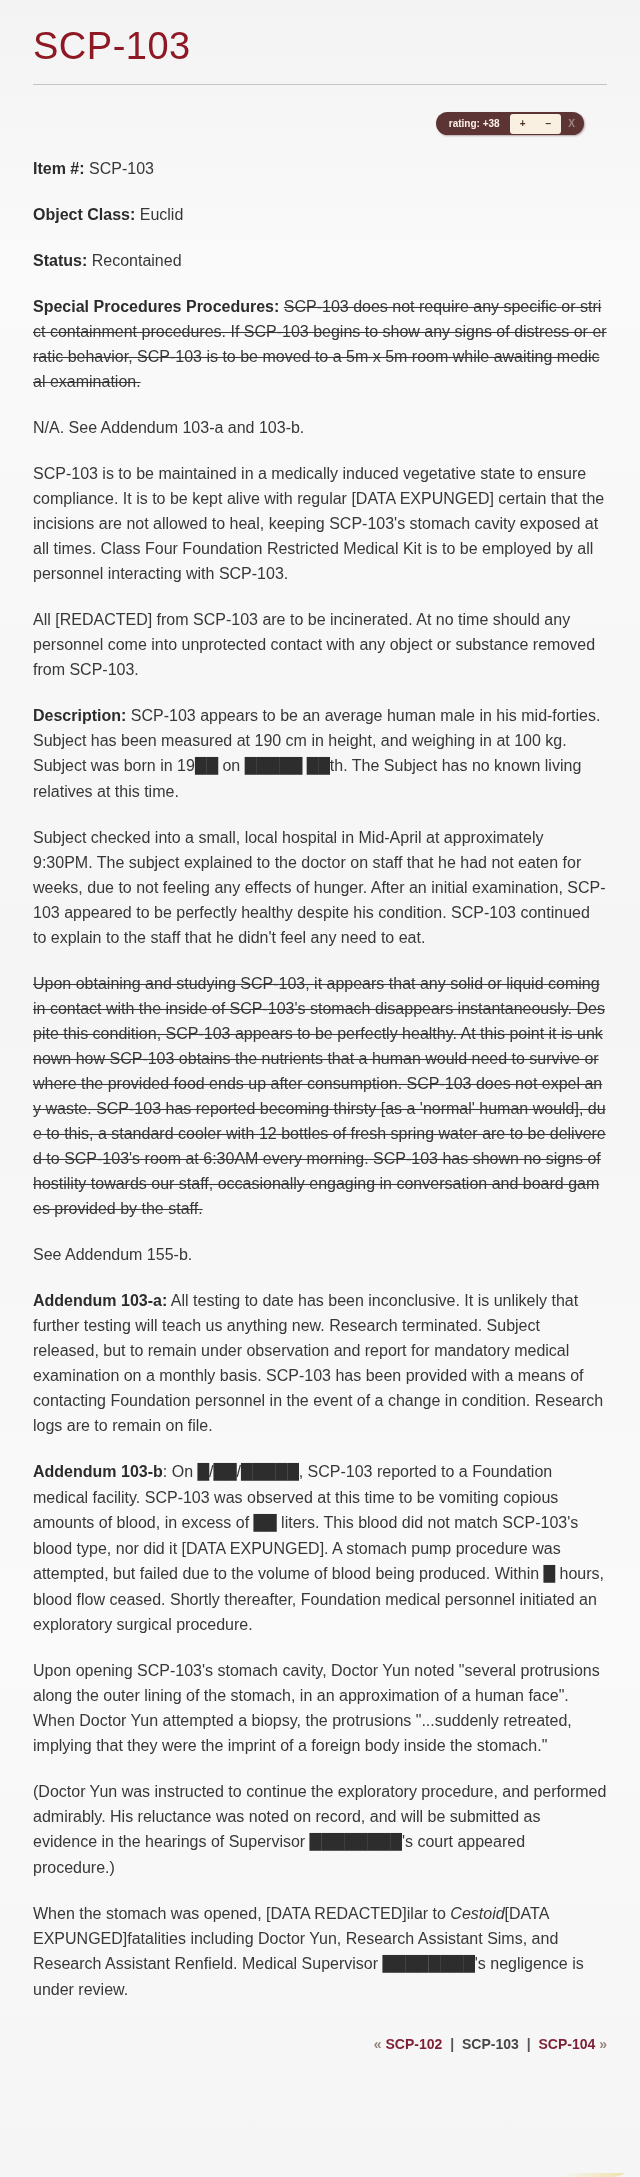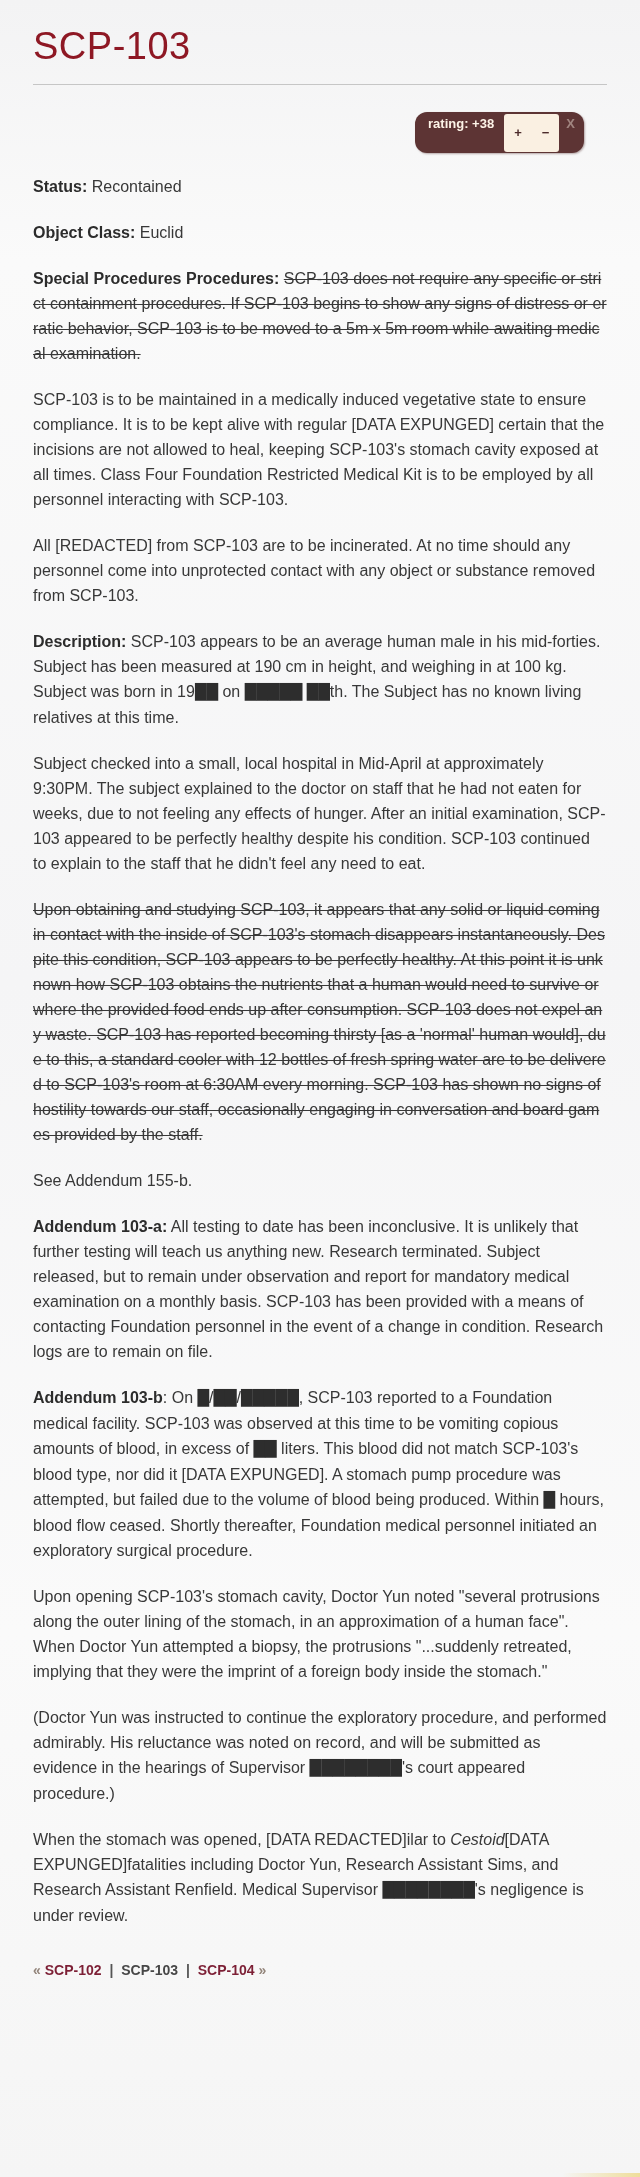--- a/index.html
+++ b/index.html
@@ -8,20 +8,21 @@
     font-family: "Liberation Sans", sans-serif;
     color:#383838;
   }
   .page {
     width:640px;
     min-height:2177px;
     box-sizing:border-box;
     padding:0 33px 8px 33px;
     position:relative;
     overflow:hidden;
+    border-radius:29px;
   }
   h1.title {
     margin:26px 0 18px 0;
     font-size:38px;
     line-height:40px;
     font-weight:400;
     color:#8e1824;
     letter-spacing:0.5px;
   }
   hr.rule {
@@ -32,22 +33,22 @@
   .rating-row {
     display:flex;
     justify-content:flex-end;
     margin:27px 23px 12px 0;
   }
   .rate-widget {
     display:flex;
     align-items:stretch;
     background:#5d3434;
     border-radius:12px;
-    height:41px;
-    font-size:13px;
+    height:23px;
+    font-size:10px;
     font-weight:bold;
     box-shadow:1px 1px 2px rgba(60,20,20,0.35);
     user-select:none;
   }
   .rate-label {
     color:#fdf3e7;
     padding:0 10px 0 13px;
     line-height:23px;
   }
   .rate-box {
@@ -77,21 +78,21 @@
   .seg-b { font-weight:bold; color:#2c2c2c; }
   .seg-s { text-decoration:line-through; word-break:break-all; }
   .seg-i { font-style:italic;text-align:center; }
   .seg-r {
     color:#2d2d2d;
     font-family:"DejaVu Sans", sans-serif;
     font-size:15px;
     letter-spacing:0;
   }
   .footer-nav {
-    text-align:left;
+    text-align:right;
     font-size:14px;
     font-weight:bold;
     margin-top:34px;
     color:#555555;
   }
   .footer-nav .arrow { color:#93857b; font-weight:bold; }
   .footer-nav .scp-link { color:#7c1f35; text-decoration:none; cursor:pointer; }
   .footer-nav .scp-current { color:#474747; }
   .footer-nav .sep { color:#555555; padding:0 4px; }
   .corner-glow {
@@ -116,23 +117,25 @@
       <span class="rate-label">rating: +38</span>
       <span class="rate-box">
         <span class="rate-btn">+</span>
         <span class="rate-btn">−</span>
       </span>
       <span class="rate-x">X</span>
     </div>
   </div>
 
   <div class="article">
+      <p><span class="seg-b">Item #:</span><span class="seg-t"> SCP-103</span></p>
+      <p><span class="seg-b">Object Class:</span><span class="seg-t"> Euclid</span></p>
       <p><span class="seg-b">Status:</span><span class="seg-t"> Recontained</span></p>
-      <p><span class="seg-b">Object Class:</span><span class="seg-t"> Euclid</span></p>
       <p><span class="seg-b">Special Procedures Procedures:</span><span class="seg-t"> </span><span class="seg-s">SCP-103 does not require any specific or strict containment procedures. If SCP-103 begins to show any signs of distress or erratic behavior, SCP-103 is to be moved to a 5m x 5m room while awaiting medical examination.</span></p>
+      <p><span class="seg-t">N/A. See Addendum 103-a and 103-b.</span></p>
       <p><span class="seg-t">SCP-103 is to be maintained in a medically induced vegetative state to ensure compliance. It is to be kept alive with regular [DATA EXPUNGED] certain that the incisions are not allowed to heal, keeping SCP-103's stomach cavity exposed at all times. Class Four Foundation Restricted Medical Kit is to be employed by all personnel interacting with SCP-103.</span></p>
       <p><span class="seg-t">All [REDACTED] from SCP-103 are to be incinerated. At no time should any personnel come into unprotected contact with any object or substance removed from SCP-103.</span></p>
       <p><span class="seg-b">Description:</span><span class="seg-t"> SCP-103 appears to be an average human male in his mid-forties. Subject has been measured at 190 cm in height, and weighing in at 100 kg. Subject was born in 19</span><span class="seg-r">██</span><span class="seg-t"> on </span><span class="seg-r">█████</span><span class="seg-t"> </span><span class="seg-r">██</span><span class="seg-t">th. The Subject has no known living relatives at this time.</span></p>
       <p><span class="seg-t">Subject checked into a small, local hospital in Mid-April at approximately 9:30PM. The subject explained to the doctor on staff that he had not eaten for weeks, due to not feeling any effects of hunger. After an initial examination, SCP-103 appeared to be perfectly healthy despite his condition. SCP-103 continued to explain to the staff that he didn't feel any need to eat.</span></p>
       <p><span class="seg-s">Upon obtaining and studying SCP-103, it appears that any solid or liquid coming in contact with the inside of SCP-103's stomach disappears instantaneously. Despite this condition, SCP-103 appears to be perfectly healthy. At this point it is unknown how SCP-103 obtains the nutrients that a human would need to survive or where the provided food ends up after consumption. SCP-103 does not expel any waste. SCP-103 has reported becoming thirsty [as a 'normal' human would], due to this, a standard cooler with 12 bottles of fresh spring water are to be delivered to SCP-103's room at 6:30AM every morning. SCP-103 has shown no signs of hostility towards our staff, occasionally engaging in conversation and board games provided by the staff.</span></p>
       <p><span class="seg-t">See Addendum 155-b.</span></p>
       <p><span class="seg-b">Addendum 103-a:</span><span class="seg-t"> All testing to date has been inconclusive. It is unlikely that further testing will teach us anything new. Research terminated. Subject released, but to remain under observation and report for mandatory medical examination on a monthly basis. SCP-103 has been provided with a means of contacting Foundation personnel in the event of a change in condition. Research logs are to remain on file.</span></p>
       <p><span class="seg-b">Addendum 103-b</span><span class="seg-t">: On </span><span class="seg-r">█</span><span class="seg-t">/</span><span class="seg-r">██</span><span class="seg-t">/</span><span class="seg-r">█████</span><span class="seg-t">, SCP-103 reported to a Foundation medical facility. SCP-103 was observed at this time to be vomiting copious amounts of blood, in excess of </span><span class="seg-r">██</span><span class="seg-t"> liters. This blood did not match SCP-103's blood type, nor did it [DATA EXPUNGED]. A stomach pump procedure was attempted, but failed due to the volume of blood being produced. Within </span><span class="seg-r">█</span><span class="seg-t"> hours, blood flow ceased. Shortly thereafter, Foundation medical personnel initiated an exploratory surgical procedure.</span></p>
       <p><span class="seg-t">Upon opening SCP-103's stomach cavity, Doctor Yun noted "several protrusions along the outer lining of the stomach, in an approximation of a human face". When Doctor Yun attempted a biopsy, the protrusions "...suddenly retreated, implying that they were the imprint of a foreign body inside the stomach."</span></p>
       <p><span class="seg-t">(Doctor Yun was instructed to continue the exploratory procedure, and performed admirably. His reluctance was noted on record, and will be submitted as evidence in the hearings of Supervisor </span><span class="seg-r">████████</span><span class="seg-t">'s court appeared procedure.)</span></p>

